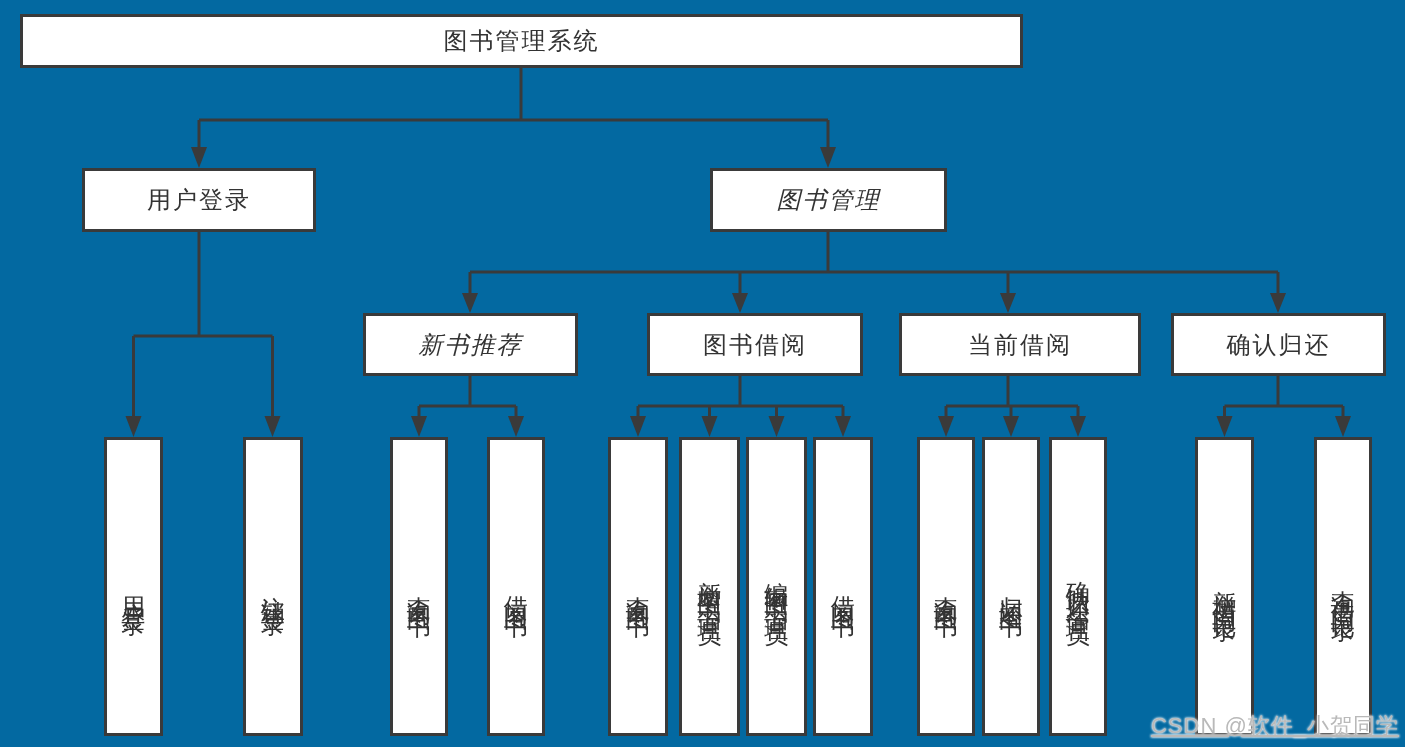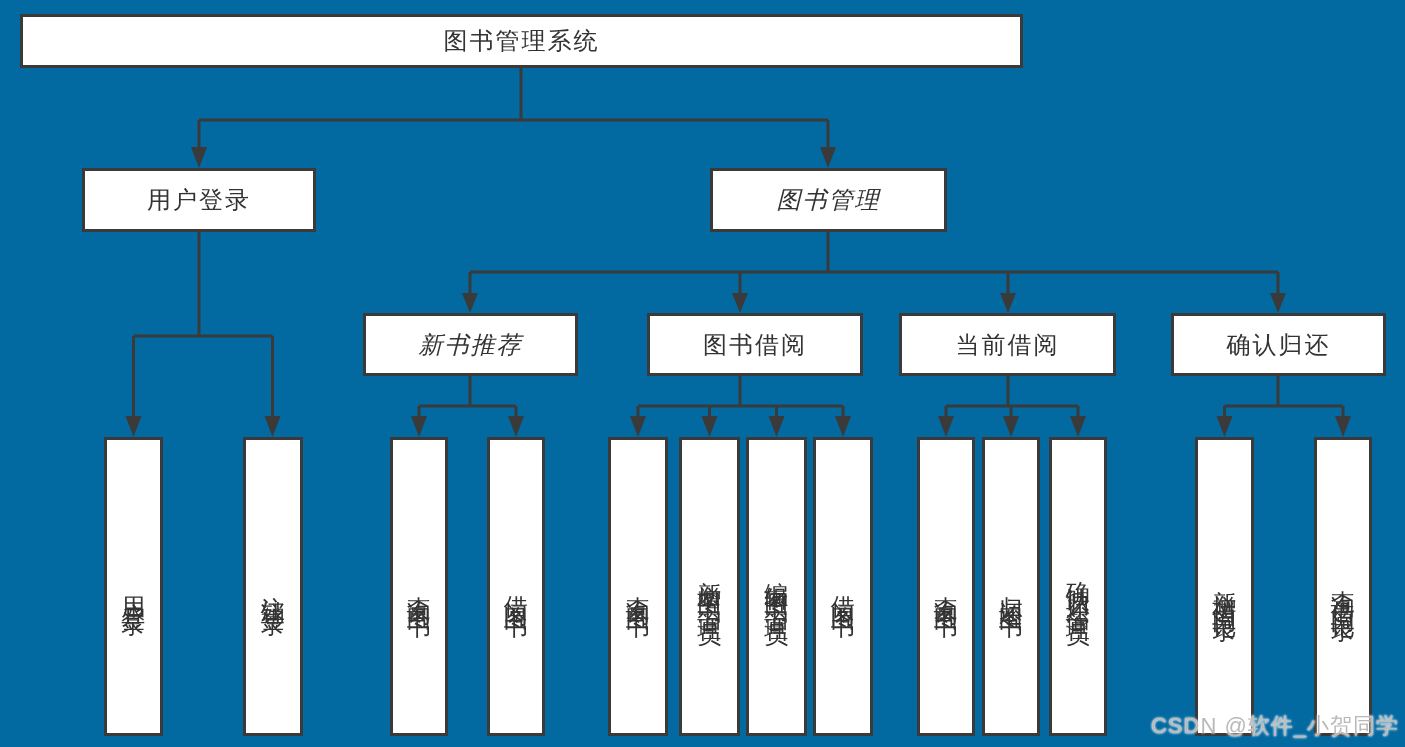--- a/index.html
+++ b/index.html
@@ -45,20 +45,21 @@
   .watermark {
     position: absolute;
     right: 6px;
     bottom: 6px;
     z-index: 5;
     font-size: 22px;
     color: #b9b9b9;
     letter-spacing: 1px;
     text-shadow: 0 0 3px #ffffff, 0 0 2px #ffffff;
     white-space: nowrap;
+    text-decoration: underline;
   }
 </style>
 </head>
 <body>
 
 <div class="canvas">
 
   <svg class="connectors" viewBox="0 0 1405 747" xmlns="http://www.w3.org/2000/svg">
     <g stroke="#3a3a3a" stroke-width="3" fill="none">
 
@@ -132,21 +133,21 @@
     </g>
   </svg>
 
   <div class="node" style="left:20px; top:14px; width:1003px; height:54px;">图书管理系统</div>
 
   <div class="node" style="left:82px; top:168px; width:234px; height:64px;">用户登录</div>
   <div class="node" style="left:710px; top:168px; width:237px; height:64px;font-style:italic;">图书管理</div>
 
   <div class="node" style="left:363px; top:313px; width:215px; height:63px;font-style:italic;">新书推荐</div>
   <div class="node" style="left:632px; top:313px; width:216px; height:63px;margin-left:15px;">图书借阅</div>
-  <div class="node" style="left:899px; top:313px; width:217px; height:63px;">当前借阅</div>
+  <div class="node" style="left:899px; top:313px; width:242px; height:63px;">当前借阅</div>
   <div class="node" style="left:1171px; top:313px; width:215px; height:63px;">确认归还</div>
 
   <div class="node leaf" style="left:104px; top:437px; width:59px; height:299px;">用户登录</div>
   <div class="node leaf" style="left:243px; top:437px; width:60px; height:299px;">注销登录</div>
 
   <div class="node leaf" style="left:390px; top:437px; width:58px; height:299px;">查询图书</div>
   <div class="node leaf" style="left:487px; top:437px; width:58px; height:299px;">借阅图书</div>
 
   <div class="node leaf" style="left:608px; top:437px; width:60px; height:299px;">查询图书</div>
   <div class="node leaf" style="left:679px; top:437px; width:61px; height:299px;">新增图书（管理员）</div>

